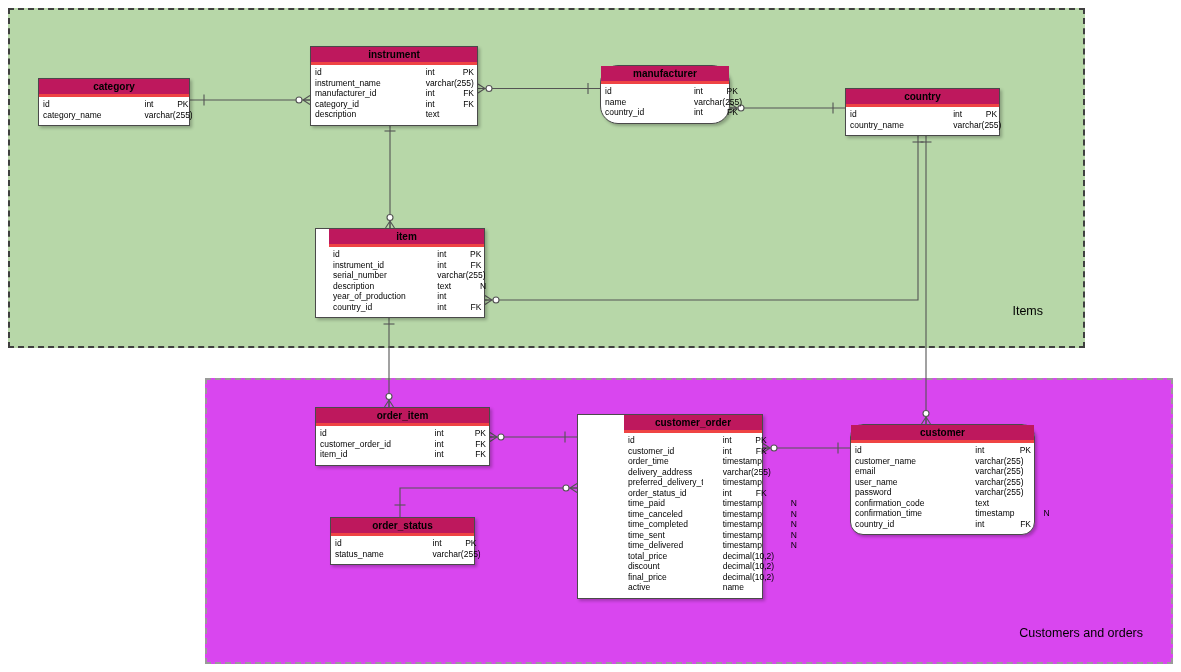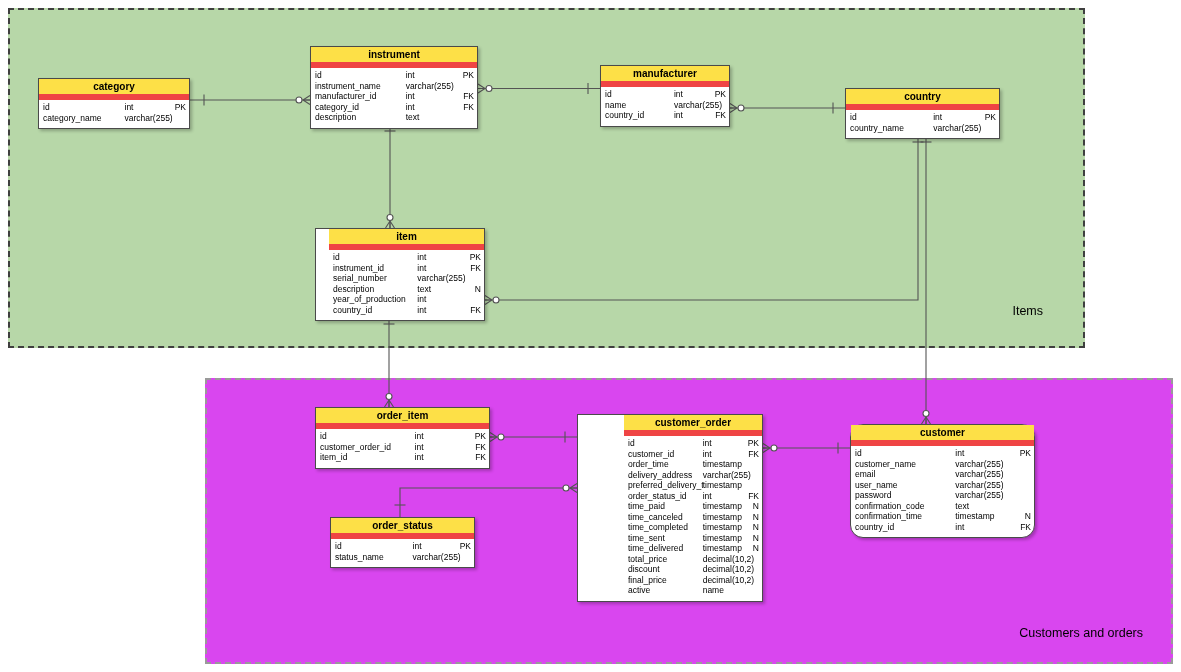--- a/index.html
+++ b/index.html
@@ -9,24 +9,24 @@
   }
   .region{position:absolute;box-sizing:border-box;}
   .region-label{position:absolute;font-size:12.5px;color:#000;white-space:nowrap;}
   #svg-layer{position:absolute;left:0;top:0;z-index:2;pointer-events:none;}
   .entity{
     position:absolute;z-index:3;background:#ffffff;border:1px solid #4a4a4a;
     box-shadow:2px 2px 3px rgba(0,0,0,0.25);font-size:8.5px;box-sizing:border-box;
   }
   .entity-header{
     height:15px;line-height:15px;text-align:center;font-weight:bold;font-size:10px;
-    background:#fde047;border-bottom:6px solid #ef4444;white-space:nowrap;overflow:hidden;
+    background:#be185d;border-bottom:3px solid #ef4444;white-space:nowrap;overflow:hidden;
   }
   .entity-body{padding:2px 3px 5px 4px;}
-  .entity-row{display:flex;line-height:10.5px;white-space:nowrap;}
+  .entity-row{display:flex;line-height:10.5px;white-space:nowrap;gap:20px;}
   .col-name{flex:0 0 57%;overflow:hidden;}
   .col-type{flex:1;}
   .col-flag{flex:0 0 15px;text-align:right;}
   .rel{stroke:#545454;stroke-width:1.1;fill:none;}
   .rel-circle{fill:#ffffff;stroke:#545454;stroke-width:1.1;}
 </style>
 </head>
 <body>
 
 <div class="region" style="left:8px;top:8px;width:1077px;height:340px;background:#b7d7a8;border:2px dashed #3f3f3f;">
@@ -139,21 +139,21 @@
         <span class="col-flag">FK</span>
       </div>
       <div class="entity-row">
         <span class="col-name">description</span>
         <span class="col-type">text</span>
         <span class="col-flag"></span>
       </div>
     </div>
 </div>
 
-<div class="entity" style="left:600px;top:65px;width:130px;">
+<div class="entity" style="left:600px;top:65px;width:130px;border-radius:18px;">
   <div class="entity-header">manufacturer</div>
   <div class="entity-body">
       <div class="entity-row">
         <span class="col-name">id</span>
         <span class="col-type">int</span>
         <span class="col-flag">PK</span>
       </div>
       <div class="entity-row">
         <span class="col-name">name</span>
         <span class="col-type">varchar(255)</span>

